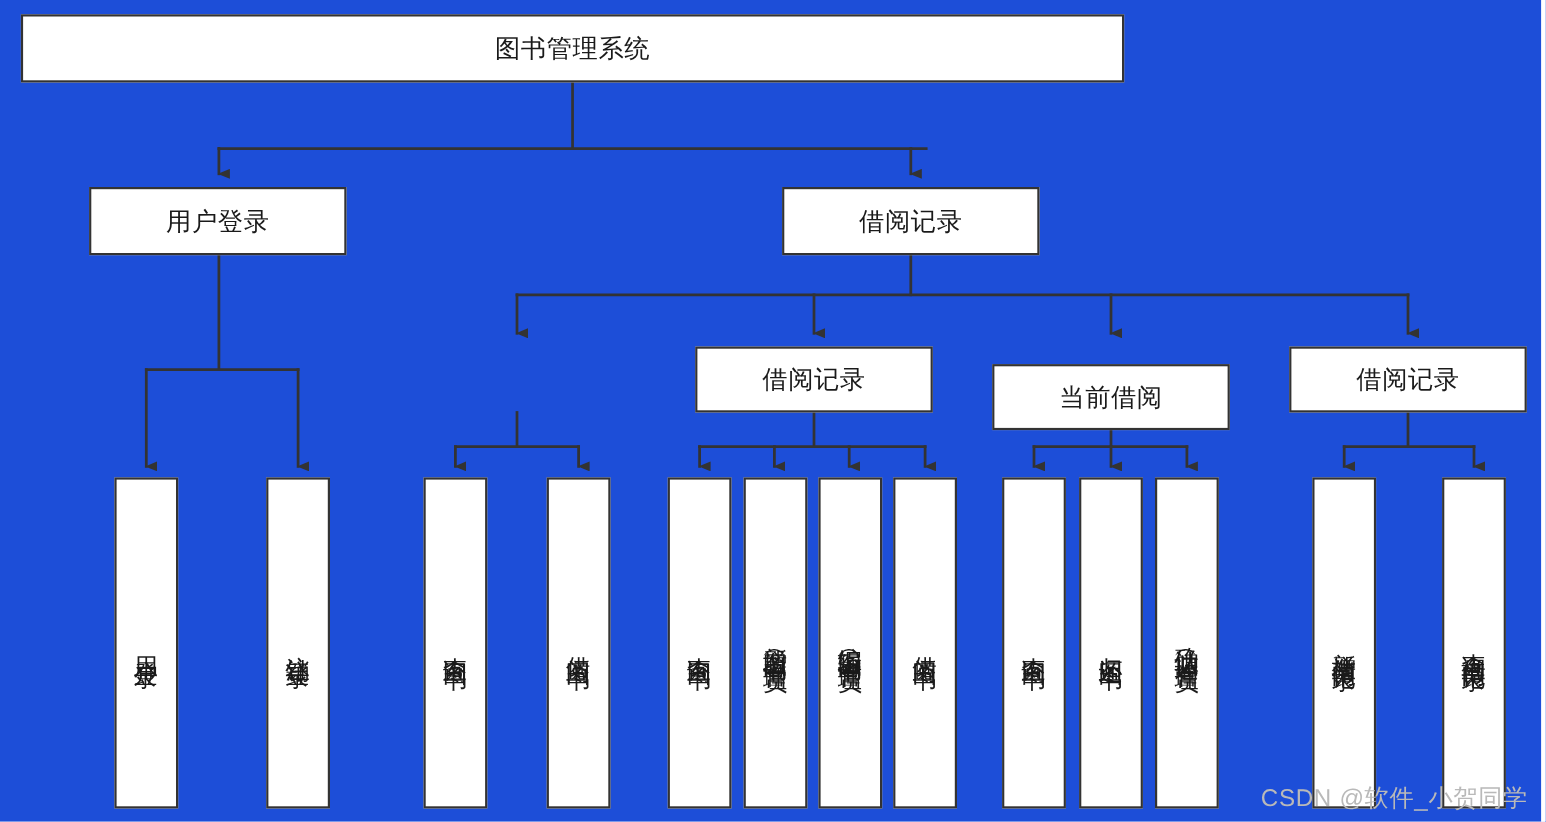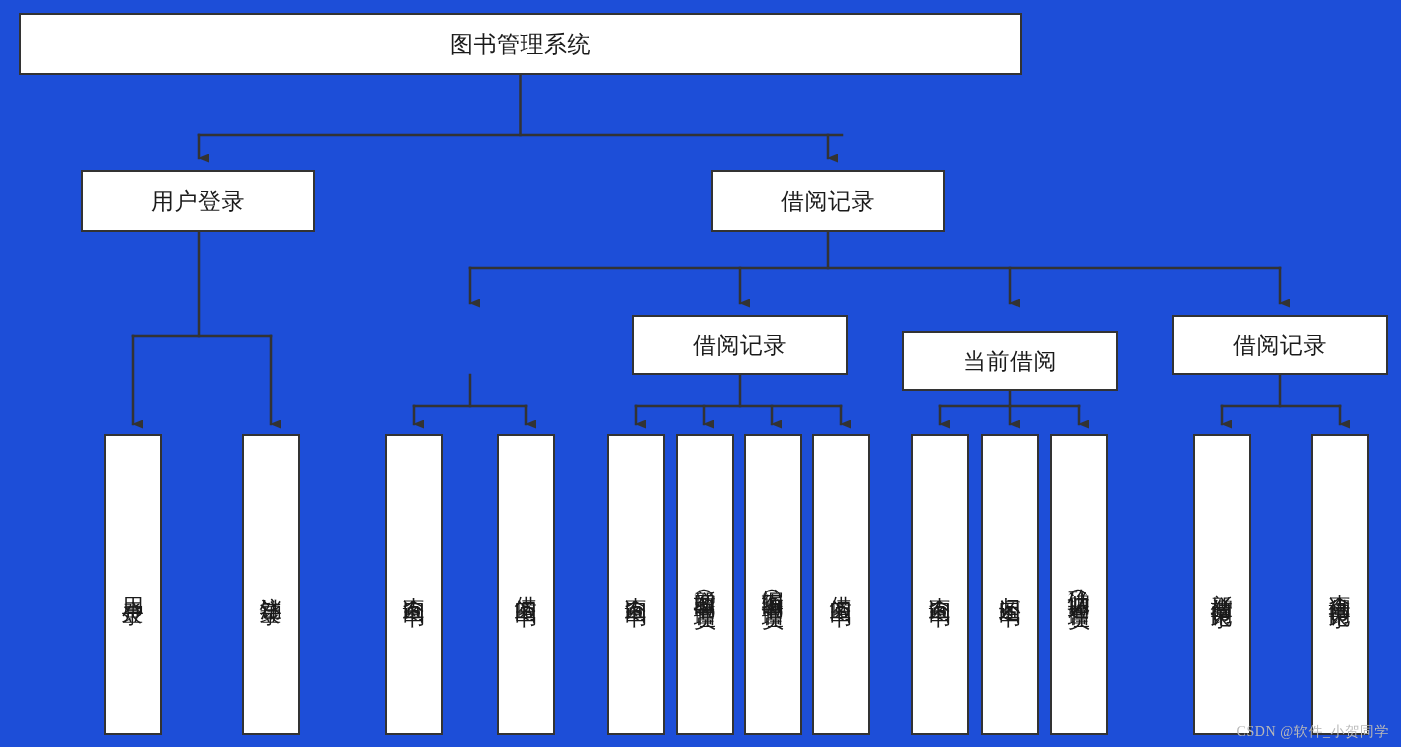--- a/index.html
+++ b/index.html
@@ -54,26 +54,26 @@
   }
   .node.vertical {
     align-items: center;
     justify-content: center;
     padding: 4px 0;
   }
   #watermark {
     position: absolute;
     right: 12px;
     bottom: 6px;
-    font-size: 14px;
+    font-size: 22px;
     color: #b9b9b9;
     letter-spacing: 0.6px;
     z-index: 5;
     white-space: nowrap;
-    font-family: Liberation Serif, serif;
+    font-family: Liberation Sans, sans-serif;
   }
 </style>
 </head>
 <body>
 
 <div id="diagram-root">
 
   <svg id="edge-layer" viewBox="0 0 1405 747" xmlns="http://www.w3.org/2000/svg">
     <defs>
       <marker id="arrowhead" markerWidth="9" markerHeight="11" refX="4.5" refY="10" orient="auto" markerUnits="userSpaceOnUse">

